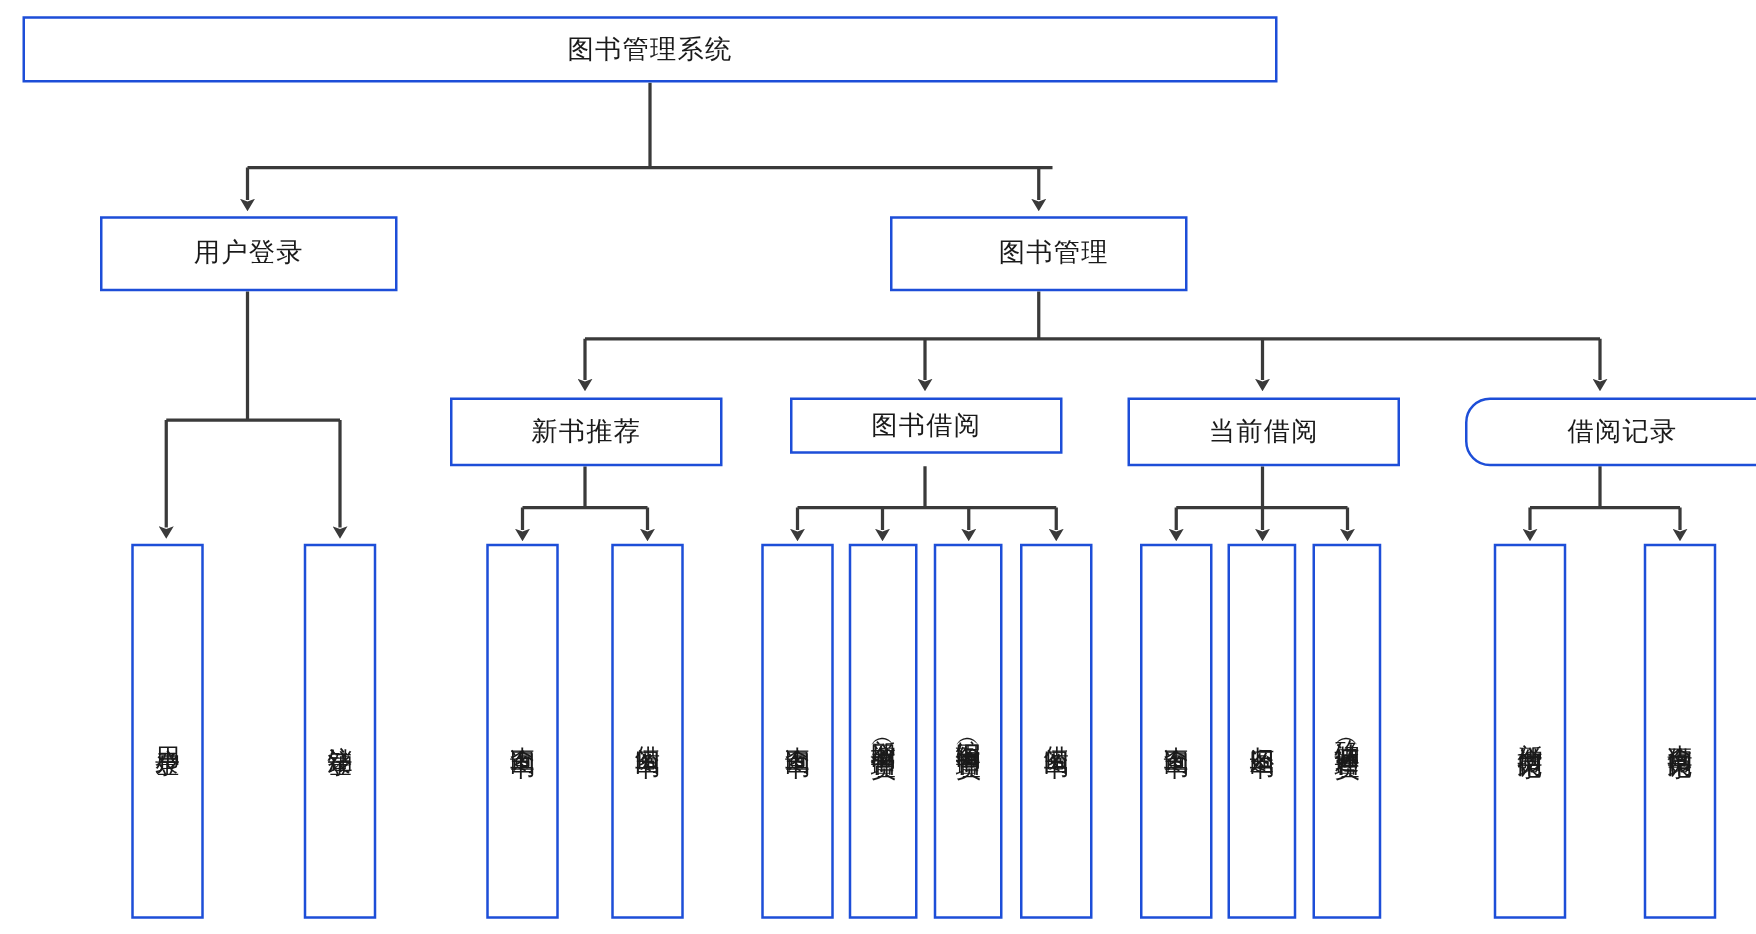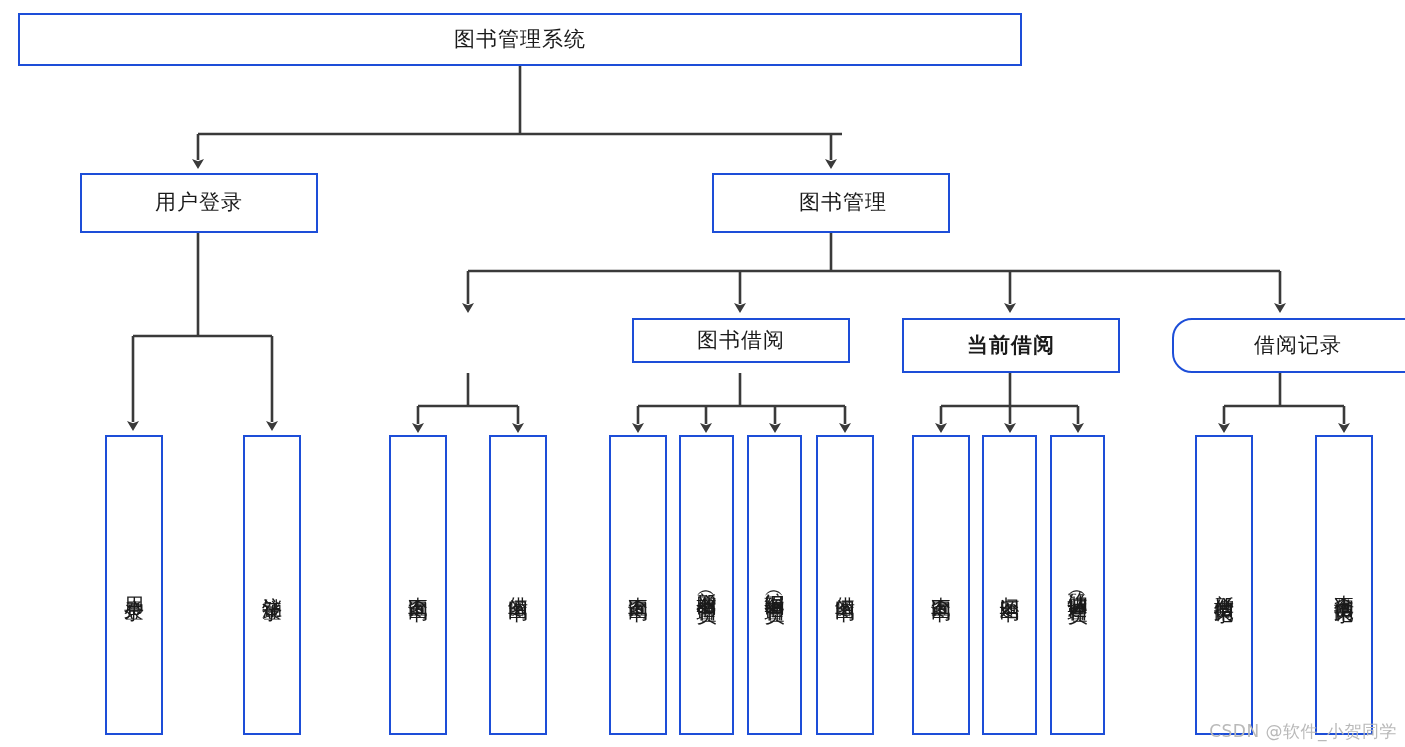--- a/index.html
+++ b/index.html
@@ -131,24 +131,27 @@
     <span class="label">图书管理系统</span>
   </div>
 
   <div class="node horiz" style="left:80px; top:173px; width:238px; height:60px;">
     <span class="label">用户登录</span>
   </div>
   <div class="node horiz" style="left:712px; top:173px; width:238px; height:60px;padding-left:24px;">
     <span class="label">图书管理</span>
   </div>
 
+  <div class="node horiz" style="left:360px; top:318px; width:218px; height:55px;">
+    <span class="label">新书推荐</span>
+  </div>
   <div class="node horiz" style="left:632px; top:318px; width:218px; height:45px;">
     <span class="label">图书借阅</span>
   </div>
-  <div class="node horiz" style="left:902px; top:318px; width:218px; height:55px;font-weight:bold;">
+  <div class="node horiz" style="left:902px; top:318px; width:218px; height:55px;">
     <span class="label">当前借阅</span>
   </div>
   <div class="node horiz" style="left:1172px; top:318px; width:252px; height:55px;border-radius:20px;">
     <span class="label">借阅记录</span>
   </div>
 
   <div class="node vert" style="left:105px; top:435px; width:58px; height:300px;">
     <span class="label">用户登录</span>
   </div>
   <div class="node vert" style="left:243px; top:435px; width:58px; height:300px;">
@@ -185,15 +188,14 @@
     <span class="label">确认归还（管理员）</span>
   </div>
 
   <div class="node vert" style="left:1195px; top:435px; width:58px; height:300px;">
     <span class="label">新增借阅记录</span>
   </div>
   <div class="node vert" style="left:1315px; top:435px; width:58px; height:300px;">
     <span class="label">查询借阅记录</span>
   </div>
 
-  <div id="watermark">CSDN @软件_小贺同学</div>
 
 </div>
 
 </body></html>

